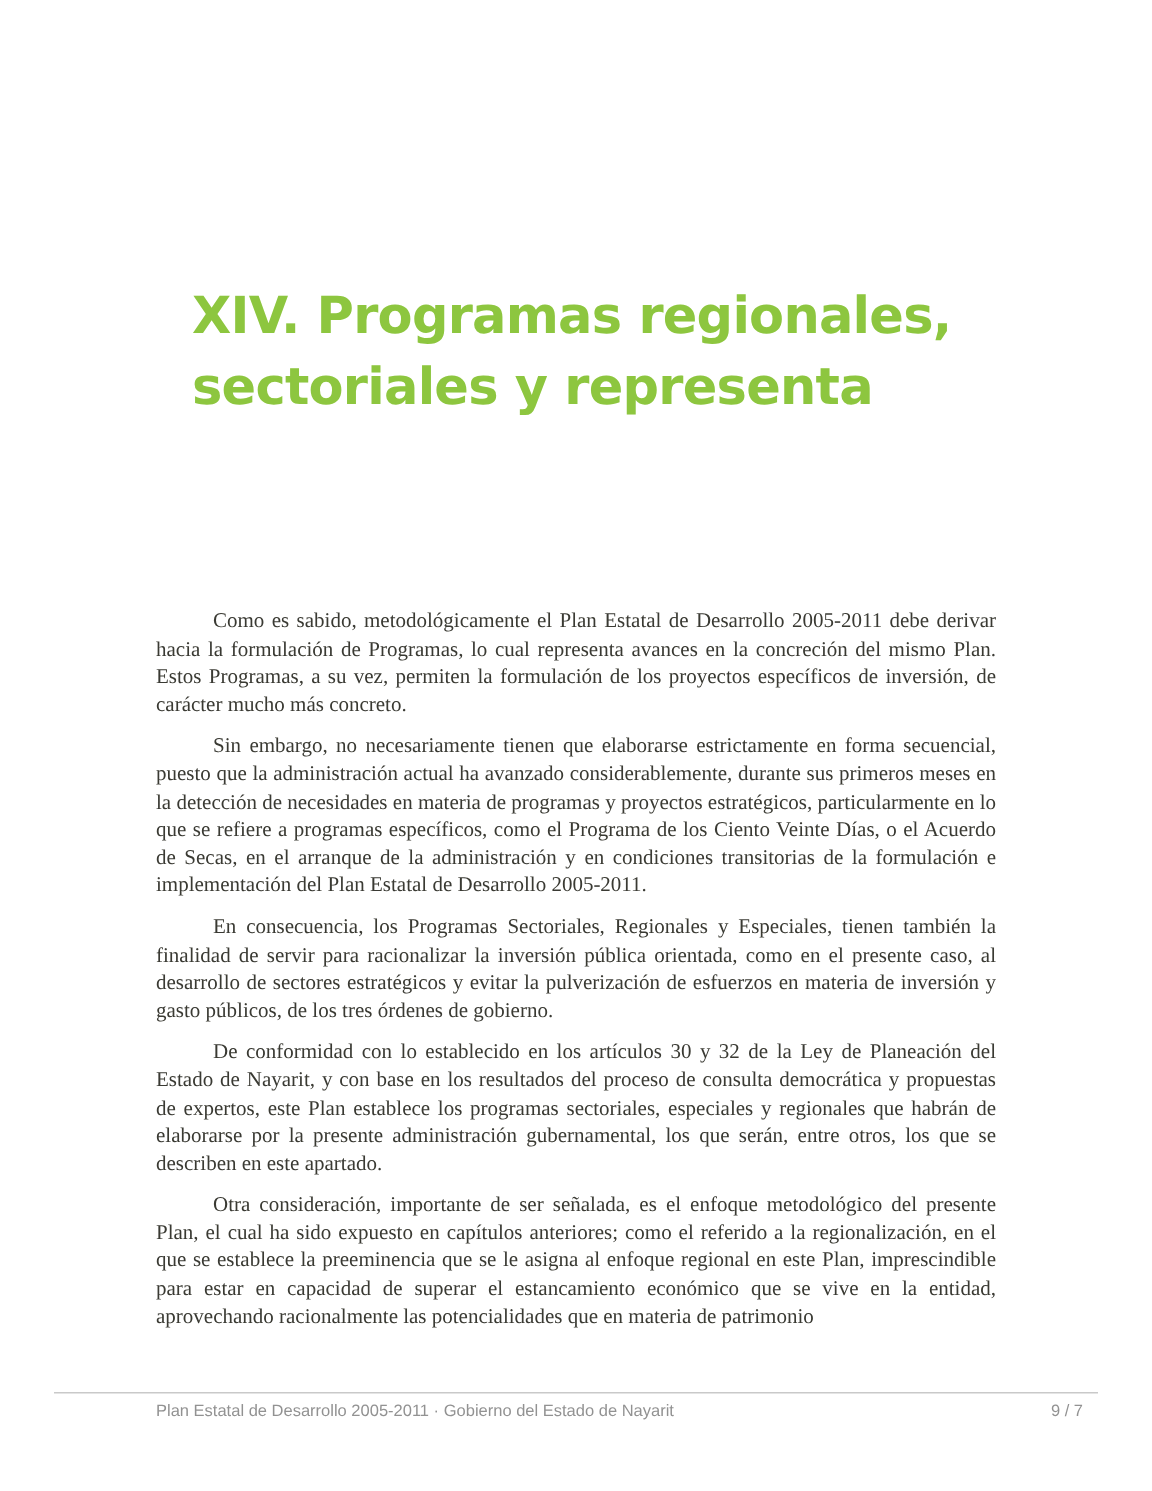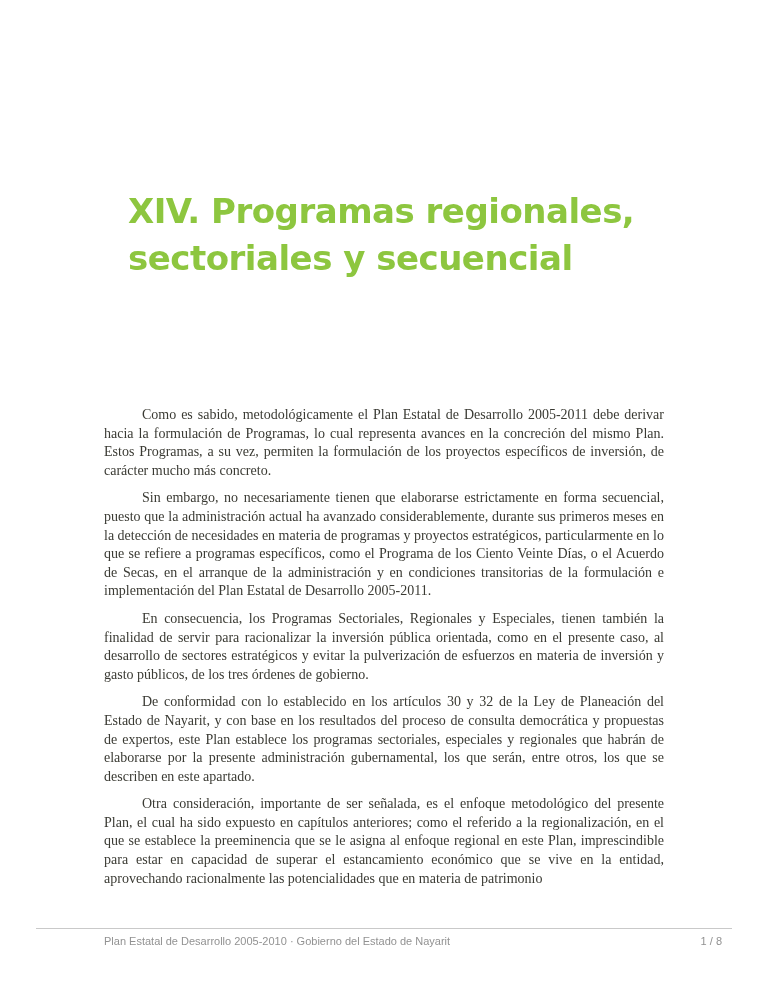--- a/index.html
+++ b/index.html
@@ -68,32 +68,32 @@
     color: var(--footer_text, #929292);
   }
 </style>
 </head>
 <body>
 
 <div class="page">
 
   <h1 class="title">
     <span class="title-line">XIV. Programas regionales,</span>
-    <span class="title-line">sectoriales y secuencial</span>
+    <span class="title-line">sectoriales y representa</span>
   </h1>
 
   <div class="doc-body">
     <p class="para">Como es sabido, metodológicamente el Plan Estatal de Desarrollo 2005-2011 debe derivar hacia la formulación de Programas, lo cual representa avances en la concreción del mismo Plan. Estos Programas, a su vez, permiten la formulación de los proyectos específicos de inversión, de carácter mucho más concreto.</p>
     <p class="para">Sin embargo, no necesariamente tienen que elaborarse estrictamente en forma secuencial, puesto que la administración actual ha avanzado considerablemente, durante sus primeros meses en la detección de necesidades en materia de programas y proyectos estratégicos, particularmente en lo que se refiere a programas específicos, como el Programa de los Ciento Veinte Días, o el Acuerdo de Secas, en el arranque de la administración y en condiciones transitorias de la formulación e implementación del Plan Estatal de Desarrollo 2005-2011.</p>
     <p class="para">En consecuencia, los Programas Sectoriales, Regionales y Especiales, tienen también la finalidad de servir para racionalizar la inversión pública orientada, como en el presente caso, al desarrollo de sectores estratégicos y evitar la pulverización de esfuerzos en materia de inversión y gasto públicos, de los tres órdenes de gobierno.</p>
     <p class="para">De conformidad con lo establecido en los artículos 30 y 32 de la Ley de Planeación del Estado de Nayarit, y con base en los resultados del proceso de consulta democrática y propuestas de expertos, este Plan establece los programas sectoriales, especiales y regionales que habrán de elaborarse por la presente administración gubernamental, los que serán, entre otros, los que se describen en este apartado.</p>
     <p class="para">Otra consideración, importante de ser señalada, es el enfoque metodológico del presente Plan, el cual ha sido expuesto en capítulos anteriores; como el referido a la regionalización, en el que se establece la preeminencia que se le asigna al enfoque regional en este Plan, imprescindible para estar en capacidad de superar el estancamiento económico que se vive en la entidad, aprovechando racionalmente las potencialidades que en materia de patrimonio</p>
   </div>
 
   <div class="footer">
     <div class="footer-line"></div>
     <div class="footer-row">
-      <span>Plan Estatal de Desarrollo 2005-2010 · Gobierno del Estado de Nayarit</span>
-      <span>1 / 8</span>
+      <span>Plan Estatal de Desarrollo 2005-2011 · Gobierno del Estado de Nayarit</span>
+      <span>9 / 7</span>
     </div>
   </div>
 
 </div>
 
 </body></html>

